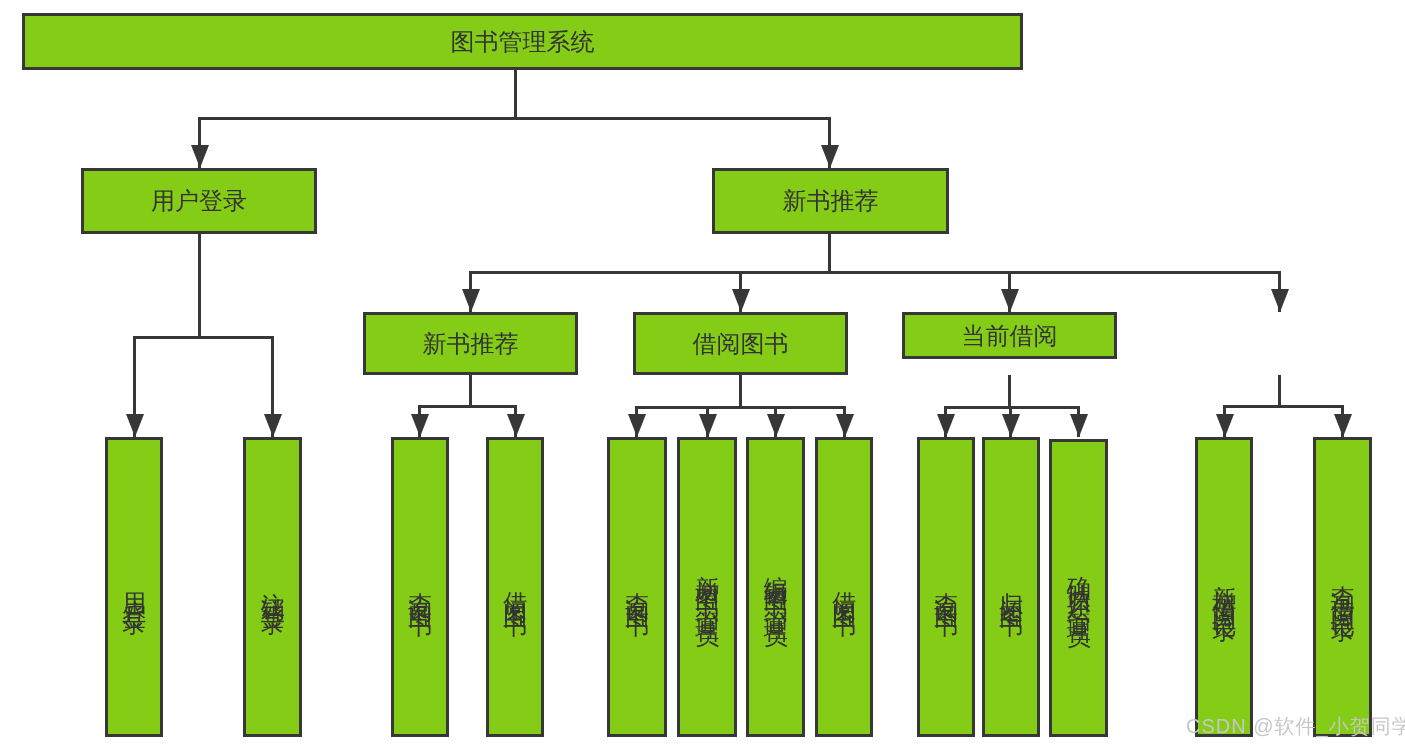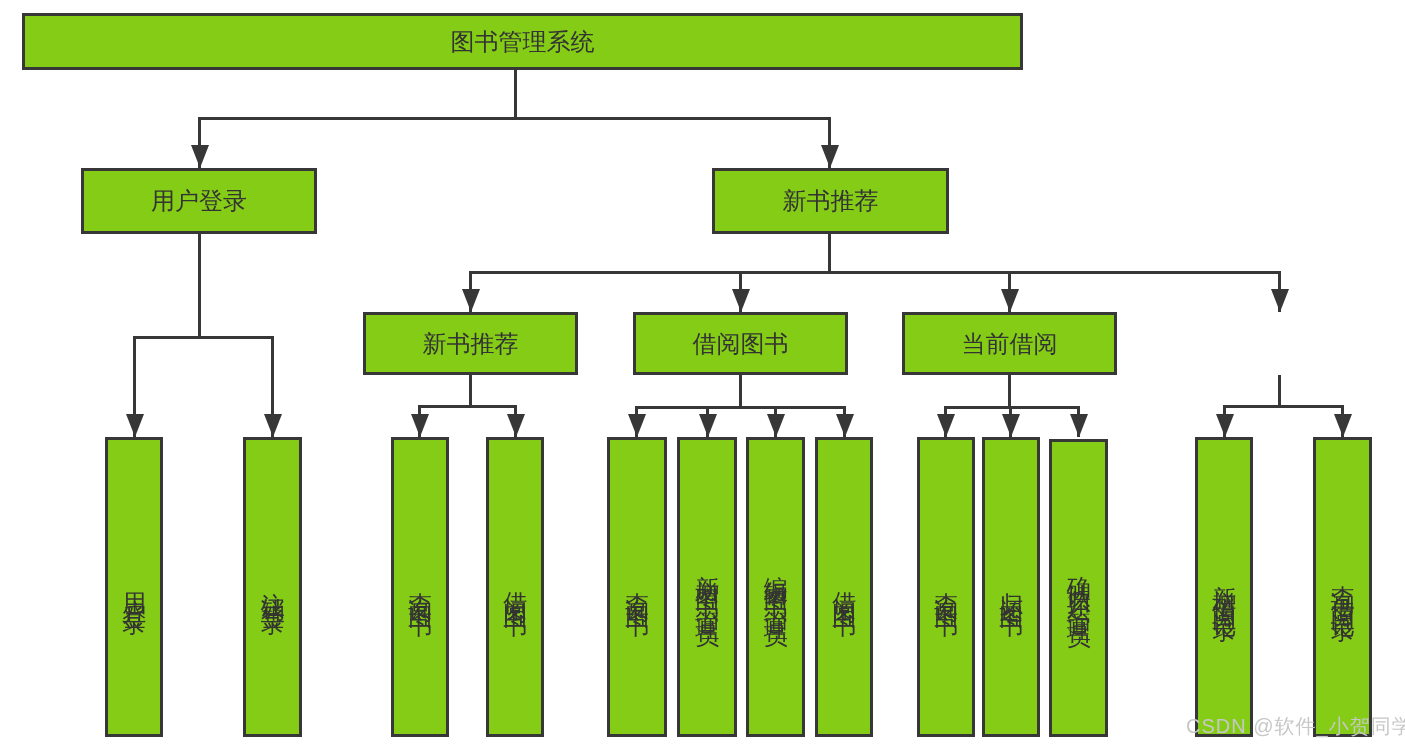--- a/index.html
+++ b/index.html
@@ -78,21 +78,21 @@
 
   <div class="vl" style="left:828px; top:234px; height:37px;"></div>
   <div class="hl" style="left:469px; top:271px; width:811px;"></div>
   <div class="arr" style="left:469px; top:271px; height:41px;"></div>
   <div class="arr" style="left:739px; top:271px; height:41px;"></div>
   <div class="arr" style="left:1008px; top:271px; height:41px;"></div>
   <div class="arr" style="left:1278px; top:271px; height:41px;"></div>
 
   <div class="node" style="left:363px; top:312px; width:215px; height:63px;">新书推荐</div>
   <div class="node" style="left:633px; top:312px; width:215px; height:63px;">借阅图书</div>
-  <div class="node" style="left:902px; top:312px; width:215px; height:63px;">当前借阅</div>
+  <div class="node" style="left:902px; top:312px; width:215px; height:47px;">当前借阅</div>
 
   <div class="vl" style="left:469px; top:375px; height:30px;"></div>
   <div class="hl" style="left:418px; top:405px; width:99px;"></div>
   <div class="arr" style="left:418px; top:405px; height:32px;"></div>
   <div class="arr" style="left:514px; top:405px; height:32px;"></div>
 
   <div class="vl" style="left:739px; top:375px; height:31px;"></div>
   <div class="hl" style="left:635px; top:406px; width:210px;"></div>
   <div class="arr" style="left:635px; top:406px; height:31px;"></div>
   <div class="arr" style="left:706px; top:406px; height:31px;"></div>

